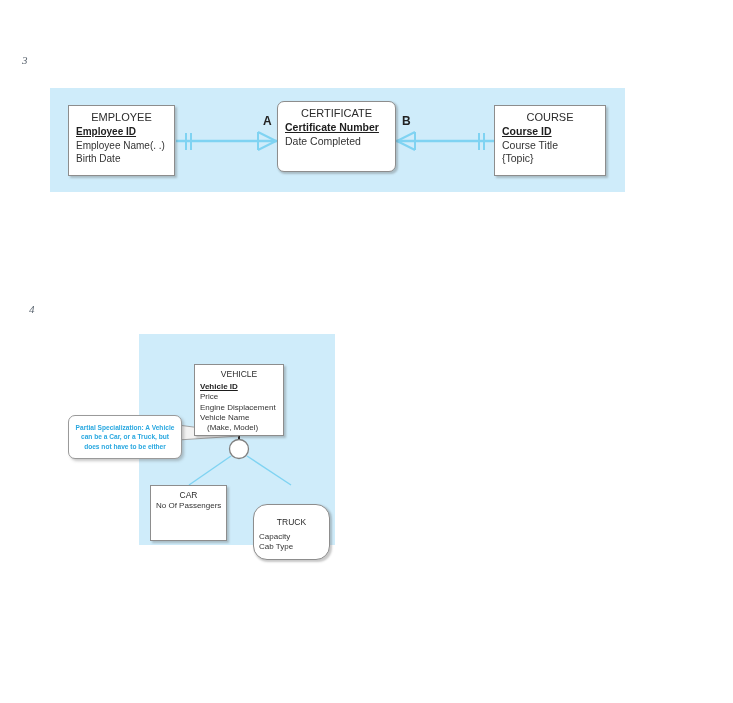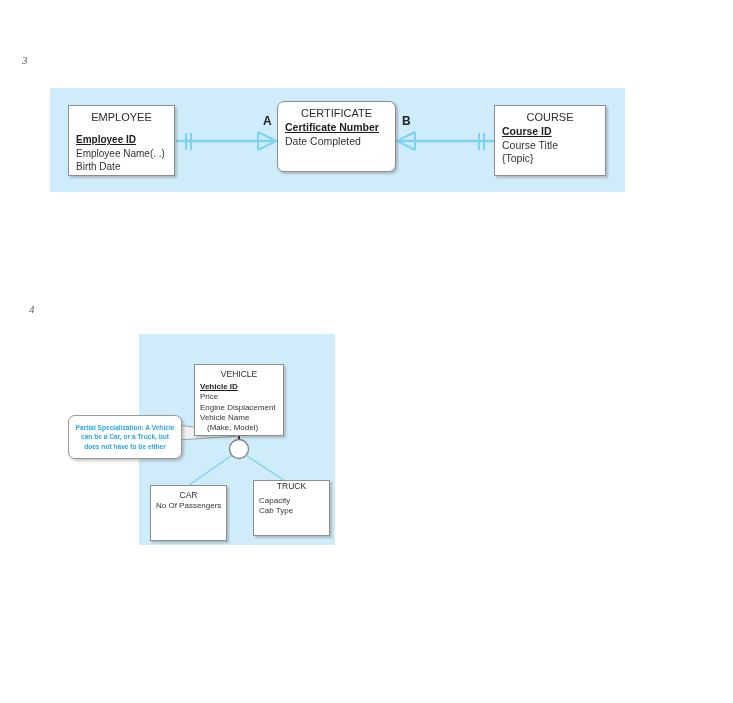--- a/index.html
+++ b/index.html
@@ -73,21 +73,21 @@
   .attr.indent { padding-left: 7px; }
 
   
   #entity-employee {
     left: 68px;
     top: 105px;
     width: 107px;
     height: 71px;
     padding: 5px 7px 0 7px;
   }
-  #entity-employee .entity-title { font-size: 11px; margin-bottom: 10px; }
+  #entity-employee .entity-title { font-size: 11px; margin-bottom: 2px; }
   #entity-employee .attr { font-size: 10px; line-height: 13.5px; }
 
   
   #entity-certificate {
     left: 277px;
     top: 101px;
     width: 119px;
     height: 71px;
     padding: 5px 7px 0 7px;
   }
@@ -123,24 +123,25 @@
     width: 77px;
     height: 56px;
     padding: 4px 5px 0 5px;
   }
   #entity-car .entity-title { font-size: 8.5px; margin-bottom: 1px; }
   #entity-car .attr { font-size: 8px; line-height: 10.3px; text-align: center; }
 
   
   #entity-truck {
     left: 253px;
-    top: 480px;
+    top: 504px;
     width: 77px;
     height: 56px;
-    padding: 0 5px 0 5px;
+    padding: 12px 5px 0 5px;
+    border-radius: 14px;
   }
   #entity-truck .entity-title { font-size: 8.5px; margin-bottom: 5px; }
   #entity-truck .attr { font-size: 8px; line-height: 10.3px; }
 
   
   .rel-label {
     position: absolute;
     font-family: "Liberation Sans", sans-serif;
     font-weight: bold;
     font-size: 12px;

